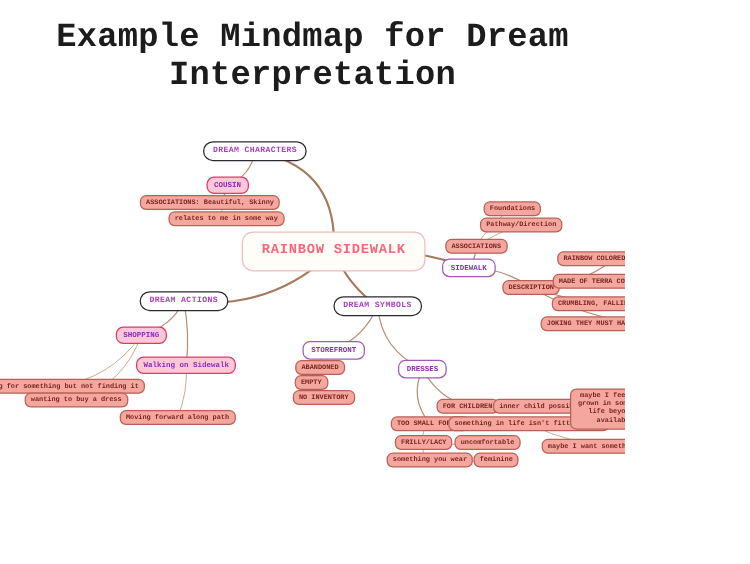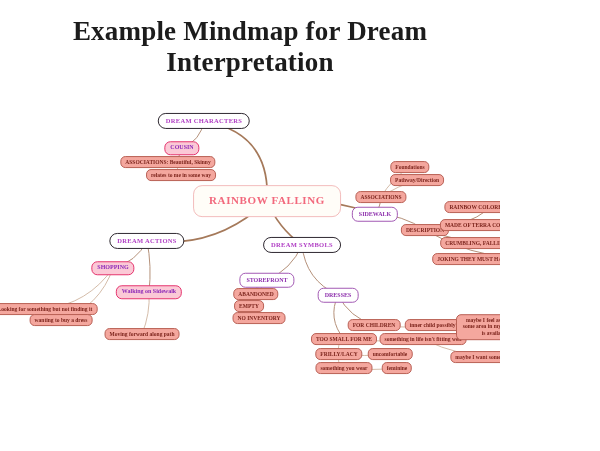--- a/index.html
+++ b/index.html
@@ -1,17 +1,17 @@
 <!DOCTYPE html>
 <html><head>
 <meta charset="utf-8">
 <style>
   html,body{margin:0;padding:0;background:#fff;}
   .canvas{position:relative;width:500px;height:451px;background:#ffffff;overflow:hidden;
-          font-family:Liberation Serif, serif;}
+          font-family:Liberation Mono, monospace;}
   .title{position:absolute;top:16px;left:0;right:0;text-align:center;
          font-size:27px;font-weight:600;color:#1c1c1c;letter-spacing:.2px;}
   svg.edges{position:absolute;inset:0;width:600px;height:451px;}
   .edge-main{stroke:#a5795a;stroke-width:1.7;fill:none;stroke-linecap:round;}
   .edge-sub{stroke:#b5917a;stroke-width:1;fill:none;stroke-linecap:round;}
   .edge-leaf{stroke:#c9ab93;stroke-width:.8;fill:none;stroke-linecap:round;}
   .node{position:absolute;transform:translate(-50%,-50%);white-space:nowrap;
         box-sizing:border-box;line-height:1.25;}
   .root{font-size:11px;font-weight:700;color:#f2697d;background:#fffdf8;
         border:1.5px solid #f3bcbc;border-radius:9px;padding:8px 15px;letter-spacing:.6px;}
@@ -65,21 +65,21 @@
       <path d="M344 339 Q335.8079002116969 344.60263340389895 339 354" class="edge-leaf"></path>
       <path d="M339 354 Q335.849548530431 363.01801838198895 344 368" class="edge-leaf"></path>
       <path d="M374 325 Q404 329 434 325" class="edge-leaf"></path>
       <path d="M344 339 Q383.5 343 423 339" class="edge-leaf"></path>
       <path d="M339 354 Q364.5 357 390 354" class="edge-leaf"></path>
       <path d="M344 368 Q370.5 371 397 368" class="edge-leaf"></path>
       <path d="M434 325 Q468.17639430961134 320.0025934732139 502 327" class="edge-leaf"></path>
       <path d="M423 339 Q459.7514049330124 357.7439119569462 501 357" class="edge-leaf"></path>
     </svg>
   <div id="nodes">
-      <div class="node root" style="left: 267px; top: 201px;">RAINBOW FALLING</div>
+      <div class="node root" style="left: 267px; top: 201px;">RAINBOW SIDEWALK</div>
       <div class="node topic" style="left: 204px; top: 121px;">DREAM CHARACTERS</div>
       <div class="node pink" style="left: 182px; top: 148px;">COUSIN</div>
       <div class="node note" style="left: 168px; top: 162px;">ASSOCIATIONS: Beautiful, Skinny</div>
       <div class="node note" style="left: 181px; top: 175px;">relates to me in some way</div>
       <div class="node note" style="left: 410px; top: 167px;">Foundations</div>
       <div class="node note" style="left: 417px; top: 180px;">Pathway/Direction</div>
       <div class="node note" style="left: 381px; top: 197px;">ASSOCIATIONS</div>
       <div class="node purple" style="left: 375px; top: 214px;">SIDEWALK</div>
       <div class="node note" style="left: 425px; top: 230px;">DESCRIPTION</div>
       <div class="node note" style="left: 492px; top: 207px;">RAINBOW COLORED - PASTELS</div>

